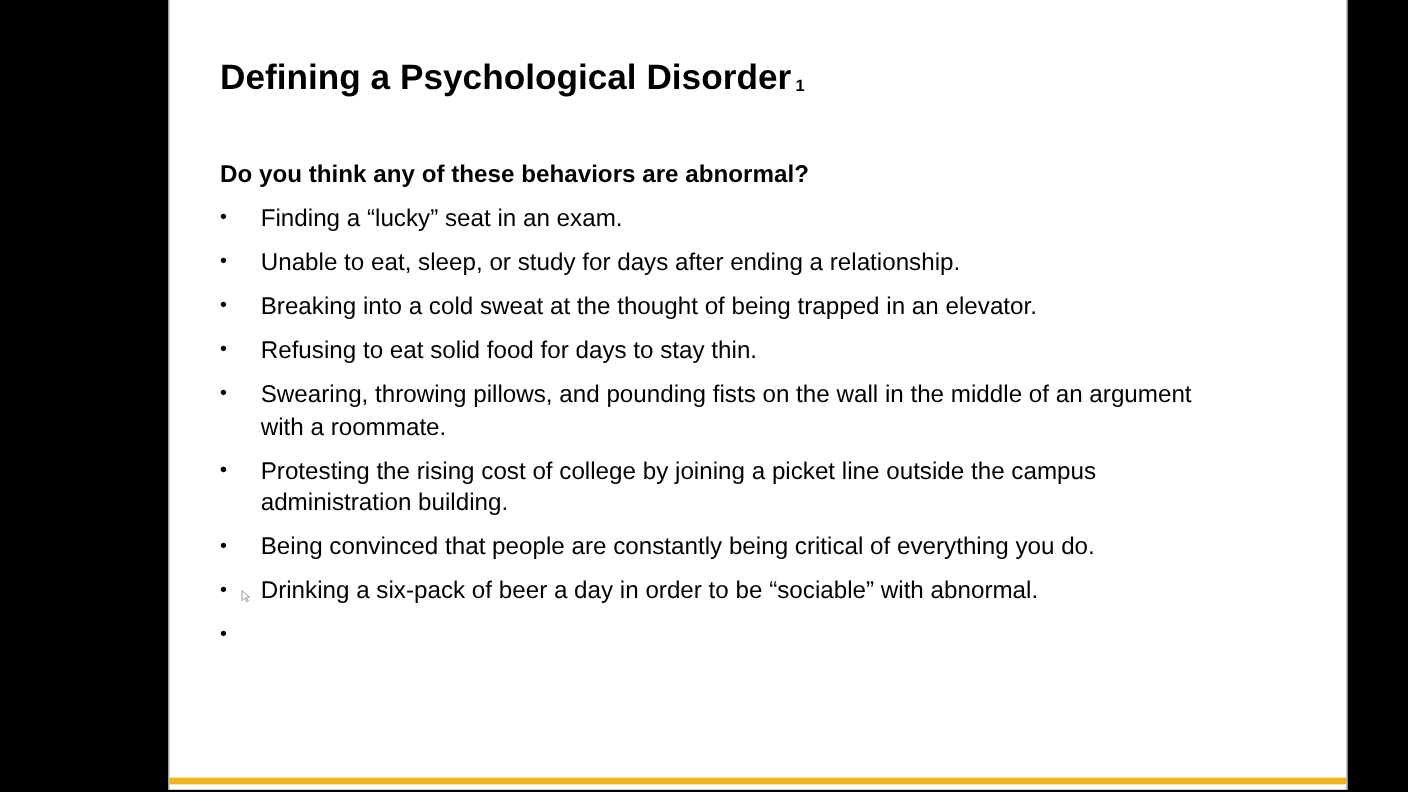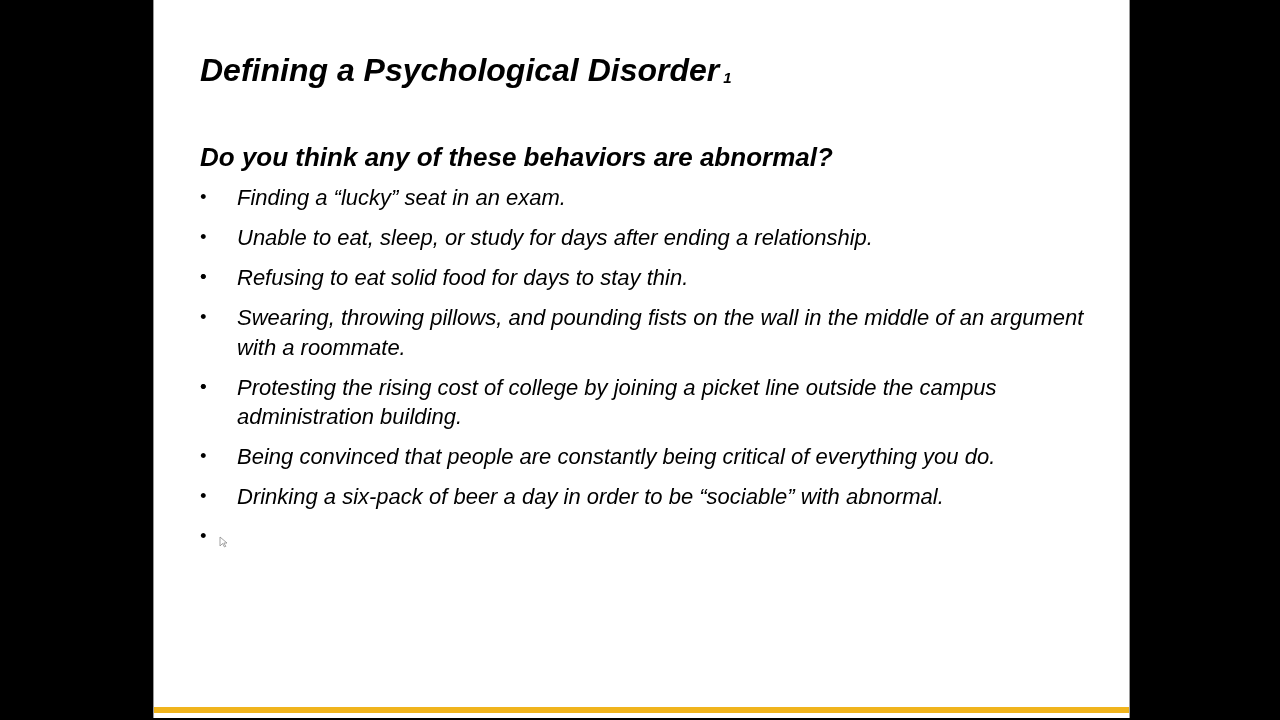--- a/index.html
+++ b/index.html
@@ -7,29 +7,28 @@
       padding: 0;
       width: 1280px;
       height: 720px;
       background: #000000;
       overflow: hidden;
     }
     .slide {
       position: absolute;
       left: 153px;
       top: 0;
-      width: 977px;
+      width: 1072px;
       height: 718px;
       background: #ffffff;
       border-left: 1px solid #9a9a9a;
       border-right: 1px solid #9a9a9a;
       box-sizing: border-box;
       font-family: "Liberation Sans", sans-serif;
       color: #000000;
-      font-style: italic;
     }
     .title {
       position: absolute;
       left: 46px;
       top: 50px;
       margin: 0;
       font-size: 32px;
       font-weight: bold;
       line-height: 40px;
       white-space: nowrap;
@@ -37,21 +36,21 @@
     .title .sup {
       font-size: 15px;
       font-weight: bold;
       margin-left: 4px;
       vertical-align: -2px;
     }
     .question {
       position: absolute;
       left: 46px;
       top: 143px;
-      font-size: 26px;
+      font-size: 22px;
       font-weight: bold;
       line-height: 29px;
       white-space: nowrap;
     }
     .list {
       position: absolute;
       left: 46px;
       top: 183px;
       width: 900px;
       margin: 0;
@@ -91,21 +90,21 @@
 <body>
 
 <div class="slide">
   <h1 class="title"><span>Defining a Psychological Disorder</span><span class="sup">1</span></h1>
 
   <div class="question">Do you think any of these behaviors are abnormal?</div>
 
   <ul class="list">
     <li class="item"><span class="bullet">•</span><span>Finding a “lucky” seat in an exam.</span></li>
     <li class="item"><span class="bullet">•</span><span>Unable to eat, sleep, or study for days after ending a relationship.</span></li>
-    <li class="item"><span class="bullet">•</span></li>
+    <li class="item"><span class="bullet">•</span><span>Breaking into a cold sweat at the thought of being trapped in an elevator.</span></li>
     <li class="item"><span class="bullet">•</span><span>Refusing to eat solid food for days to stay thin.</span></li>
     <li class="item"><span class="bullet">•</span><span>Swearing, throwing pillows, and pounding fists on the wall in the middle of an argument with a roommate.</span></li>
     <li class="item"><span class="bullet">•</span></li>
     <li class="item"><span class="bullet">•</span><span>Protesting the rising cost of college by joining a picket line outside the campus administration building.</span></li>
     <li class="item"><span class="bullet">•</span><span>Being convinced that people are constantly being critical of everything you do.</span></li>
     <li class="item"><span class="bullet">•</span><span>Drinking a six-pack of beer a day in order to be “sociable” with abnormal.</span></li>
     <li class="item"><span class="bullet">•</span></li>
   </ul>
 
   <svg class="cursor" viewBox="0 0 10 12">

